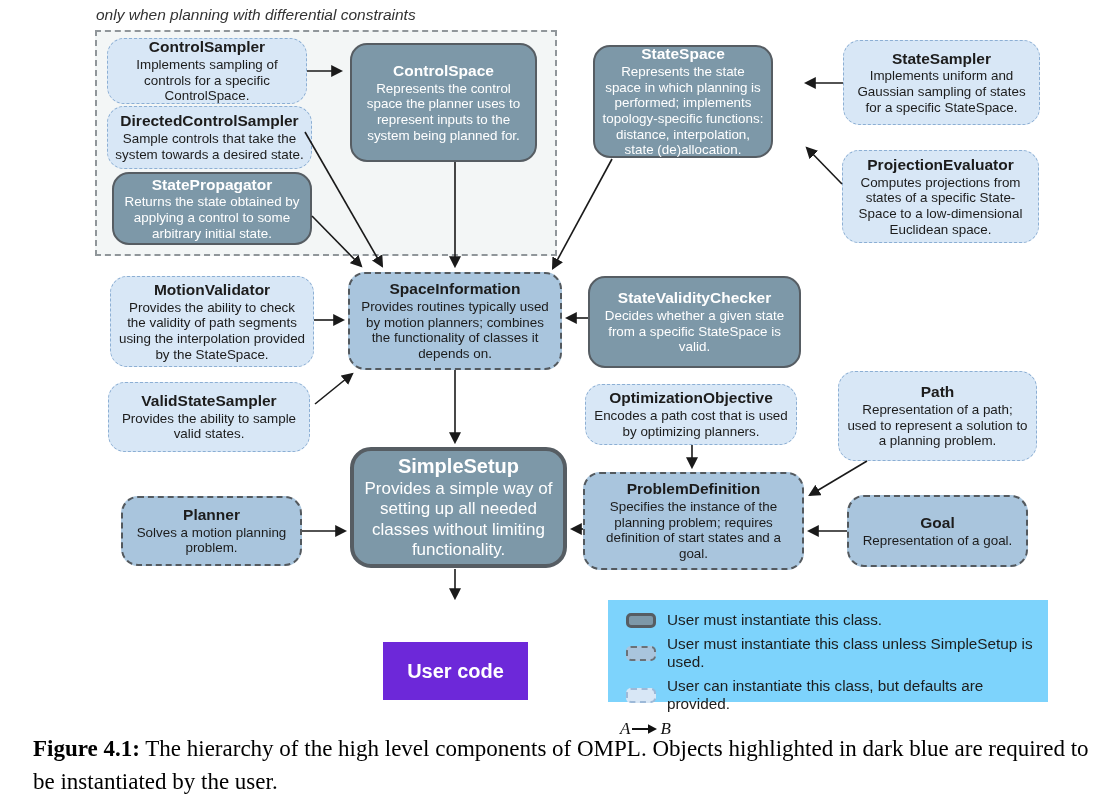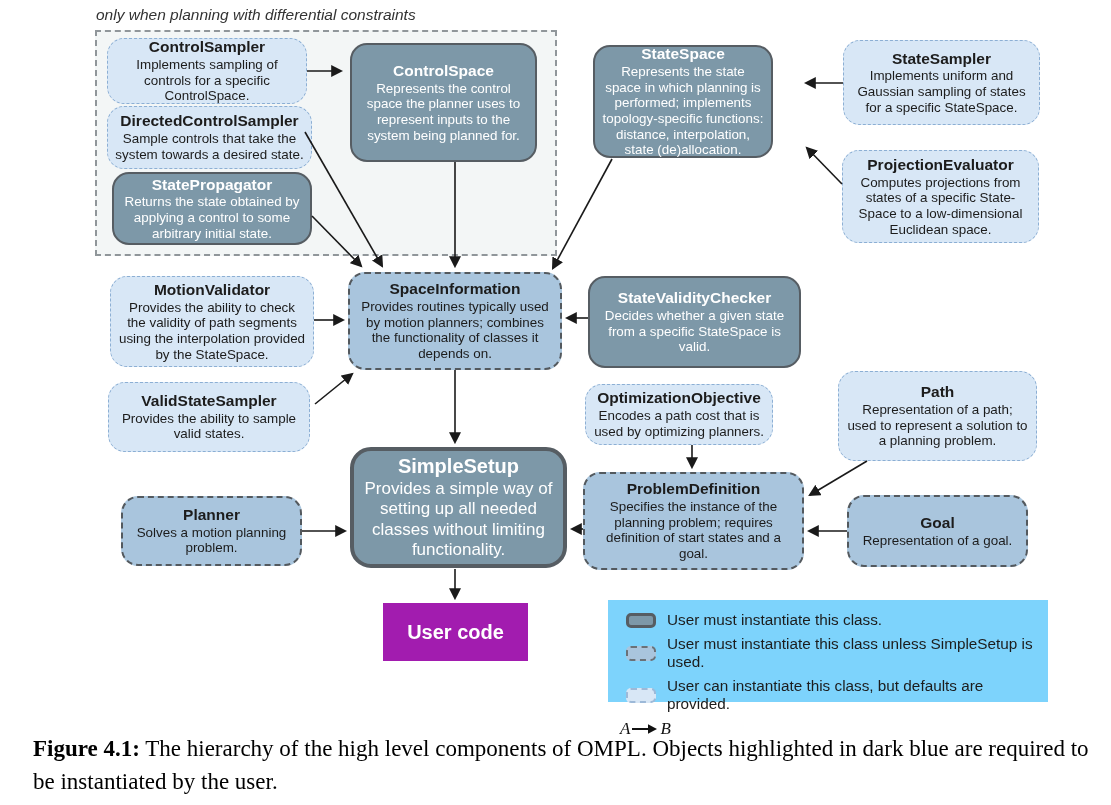--- a/index.html
+++ b/index.html
@@ -24,21 +24,21 @@
   }
   .node-title{font-weight:bold;font-size:15.5px;line-height:1.15;}
   .node-body{font-size:13.4px;line-height:1.17;margin-top:1px;}
   .dark{background:#7d98a8;border:2.5px solid #565d63;color:#ffffff;}
   .medium{background:#a9c5dd;border:2px dashed #53595e;color:#1c1c1c;}
   .light{background:#d8e7f6;border:1.7px dashed #8cafd4;color:#1c1c1c;}
   .simple-setup{border-width:4.5px;border-radius:21px;}
   .simple-setup .node-title{font-size:20px;}
   .simple-setup .node-body{font-size:17px;line-height:1.2;}
   .user-code{
-    background:#a21caf;color:#ffffff;border:none;border-radius:0;
+    background:#6d28d9;color:#ffffff;border:none;border-radius:0;margin-top:39px;
   }
   .user-code .node-title{font-size:20px;}
   
   #arrow-layer{position:absolute;left:0;top:0;z-index:5;pointer-events:none;}
   #arrow-layer line{stroke:#1a1a1a;stroke-width:1.6px;}
   
   .legend{
     position:absolute;left:608px;top:600px;width:440px;height:102px;
     background:#7dd3fc;box-sizing:border-box;padding:11px 0 0 18px;z-index:2;
   }
@@ -142,21 +142,21 @@
   <div class="node dark" style="left:588px;top:276px;width:213px;height:92px;">
     <div class="node-title">StateValidityChecker</div>
     <div class="node-body">Decides whether a given state from a specific StateSpace is valid.</div>
   </div>
 
   <div class="node light" style="left:108px;top:382px;width:202px;height:70px;">
     <div class="node-title">ValidStateSampler</div>
     <div class="node-body">Provides the ability to sample valid states.</div>
   </div>
 
-  <div class="node light" style="left:585px;top:384px;width:188px;height:61px;">
+  <div class="node light" style="left:585px;top:384px;width:212px;height:61px;">
     <div class="node-title">OptimizationObjective</div>
     <div class="node-body">Encodes a path cost that is used by optimizing planners.</div>
   </div>
 
   <div class="node light" style="left:838px;top:371px;width:199px;height:90px;">
     <div class="node-title">Path</div>
     <div class="node-body">Representation of a path; used to represent a solution to a planning problem.</div>
   </div>
 
   <div class="node medium" style="left:121px;top:496px;width:181px;height:70px;">

